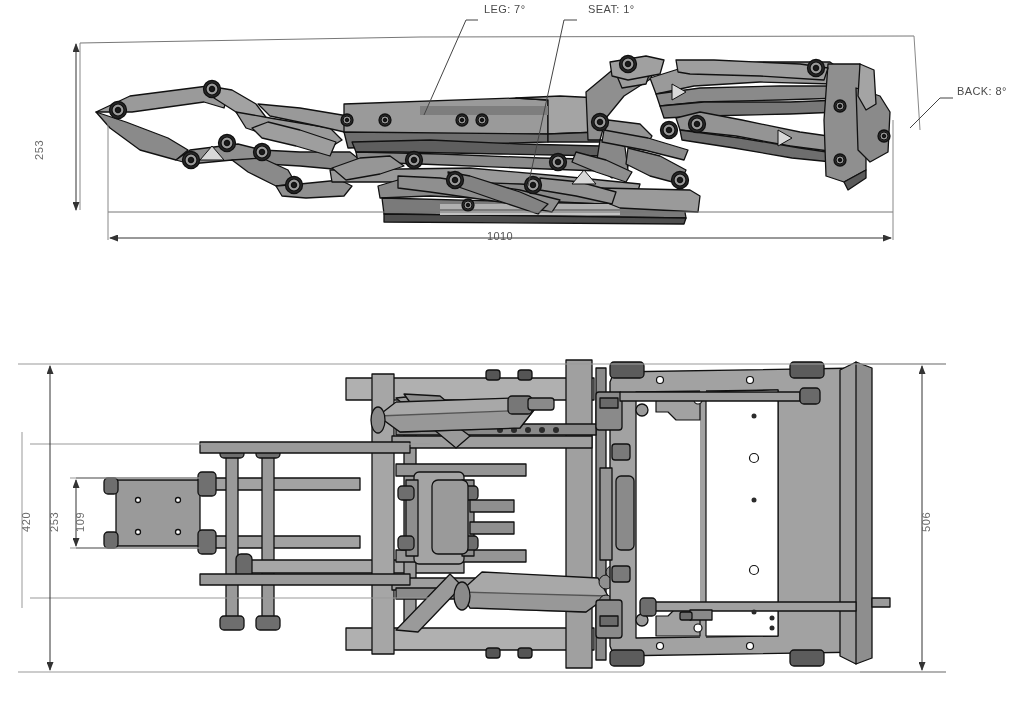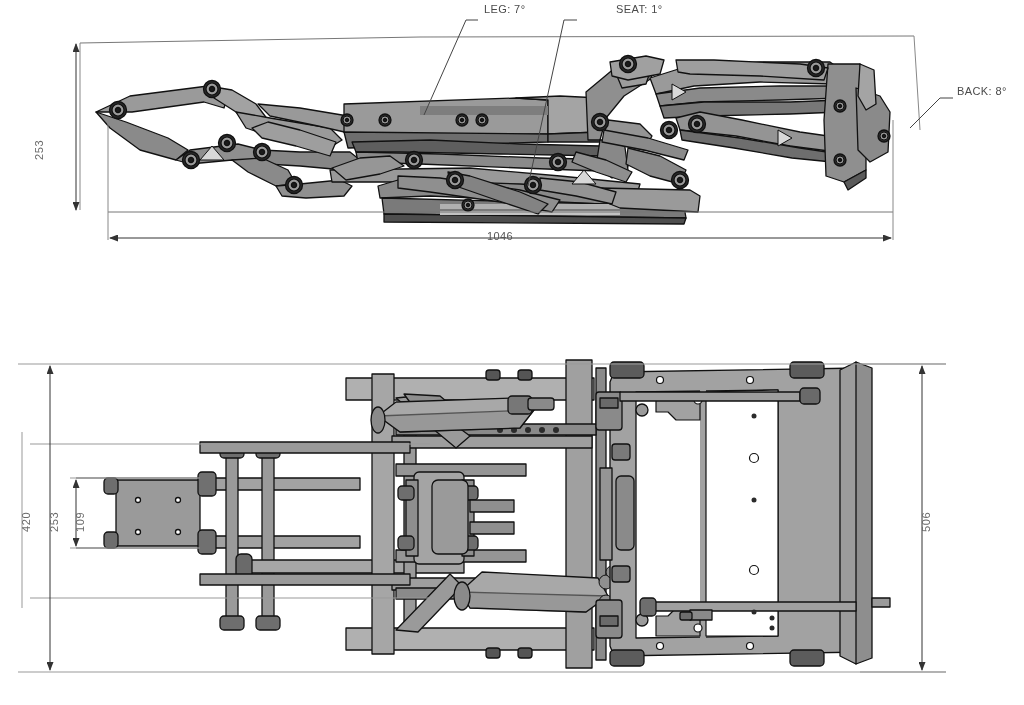--- a/index.html
+++ b/index.html
@@ -311,25 +311,25 @@
       <line x1="76" y1="478" x2="200" y2="478" stroke="#777"></line>
       <line x1="76" y1="548" x2="200" y2="548" stroke="#777"></line>
 
       <line x1="922" y1="366" x2="922" y2="670" stroke="#333" marker-start="url(#arS)" marker-end="url(#ar)"></line>
       <line x1="860" y1="364" x2="946" y2="364" stroke="#999"></line>
       <line x1="860" y1="672" x2="946" y2="672" stroke="#999"></line>
     </g>
   </svg>
 
   <div class="lbl" style="left:484px;top:3px;">LEG: 7°</div>
-  <div class="lbl" style="left:616px;top:3px;text-align:right;">SEAT: 1°</div>
+  <div class="lbl" style="left:588px;top:3px;text-align:right;">SEAT: 1°</div>
   <div class="lbl" style="left:957px;top:85px;">BACK: 8°</div>
 
   <div class="vlbl" style="left:33px;top:160px;transform:rotate(-90deg);">253</div>
 
-  <div class="lbl" style="left:487px;top:230px;color:#555;">1046</div>
+  <div class="lbl" style="left:487px;top:230px;color:#555;">1010</div>
 
   <div class="vlbl" style="left:20px;top:532px;transform:rotate(-90deg);">420</div>
   <div class="vlbl" style="left:48px;top:532px;transform:rotate(-90deg);">253</div>
   <div class="vlbl" style="left:74px;top:532px;transform:rotate(-90deg);">109</div>
   <div class="vlbl" style="left:920px;top:532px;transform:rotate(-90deg);">506</div>
 
 </div>
 
 </body></html>

